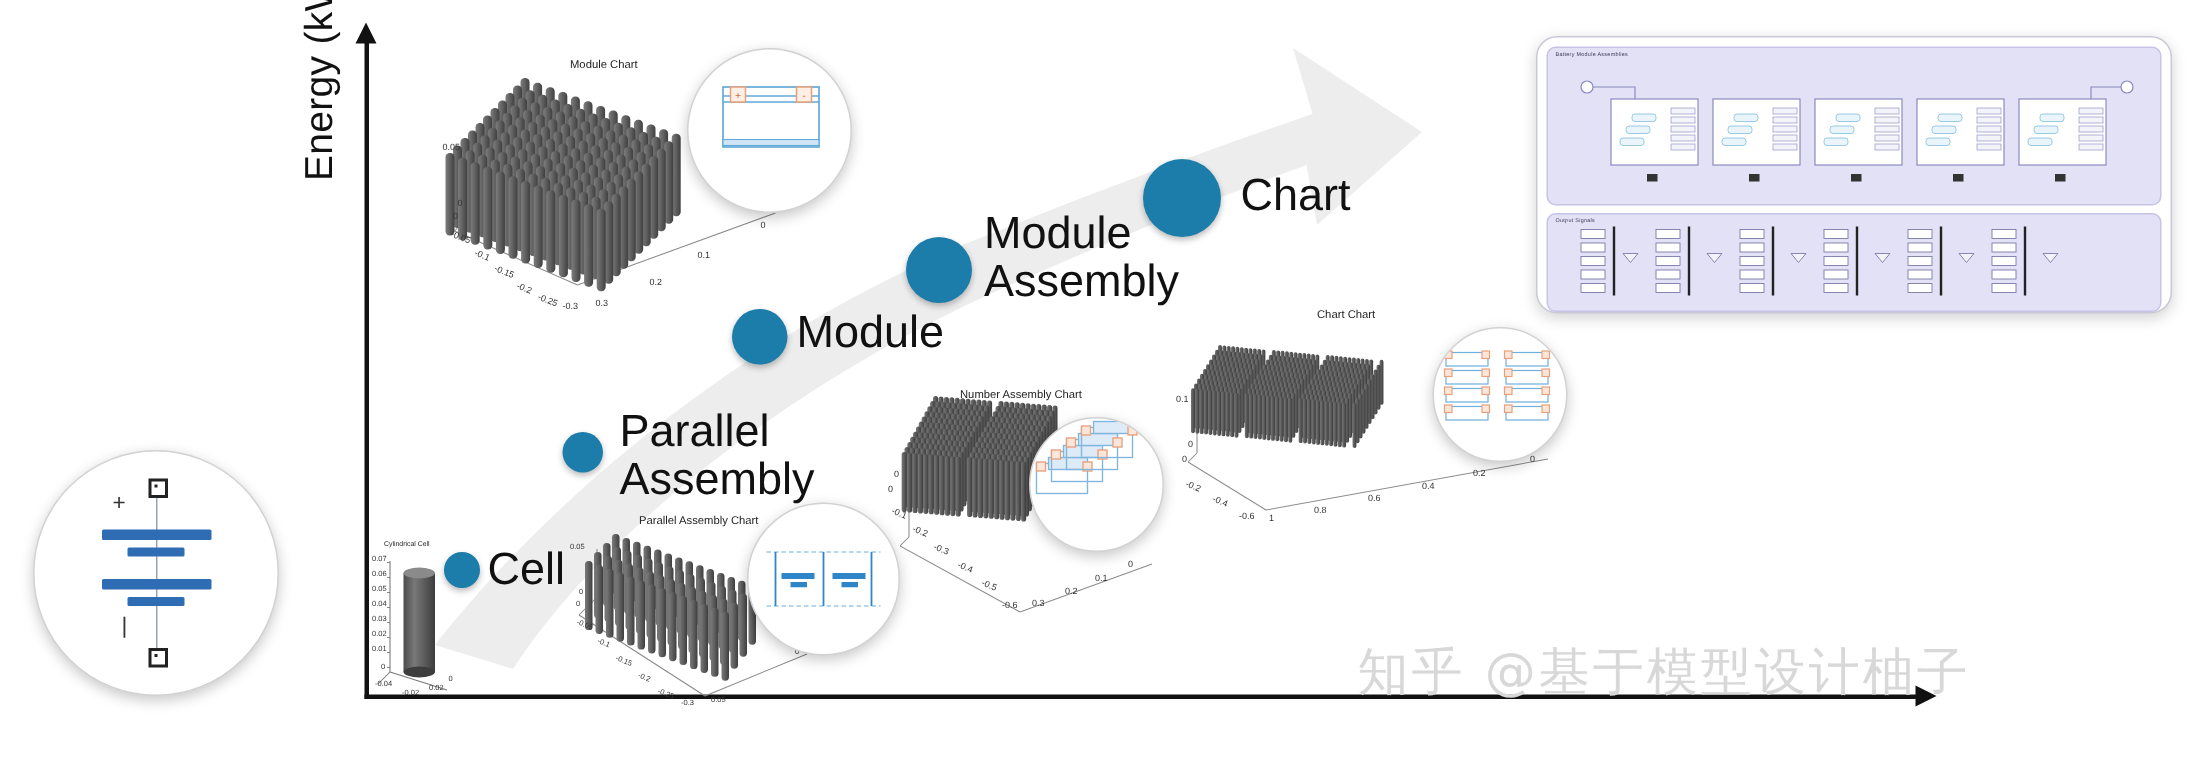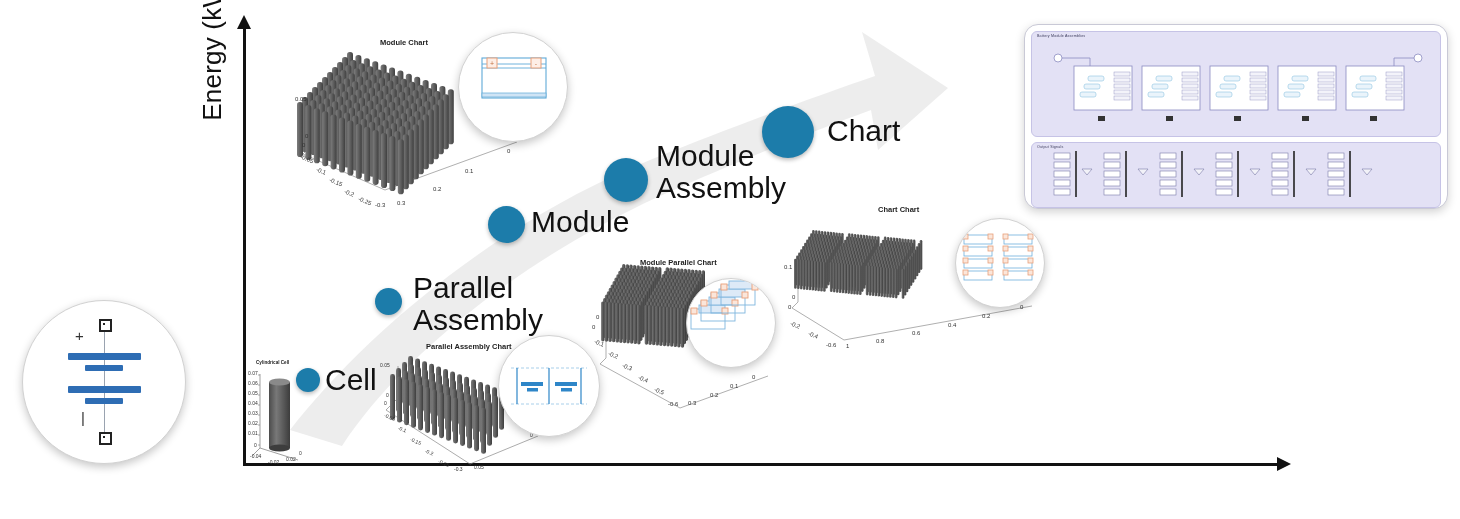--- a/index.html
+++ b/index.html
@@ -28,21 +28,21 @@
   .dot{position:absolute;border-radius:50%;background:#1C7CAA;
        box-shadow:0 2px 4px rgba(0,0,0,.28);}
   .stage-label{position:absolute;font-size:30px;line-height:1.05;color:#111;white-space:pre-line;}
 
   
   .mag{position:absolute;border-radius:50%;background:#fff;border:1px solid #d2d2d2;
        box-shadow:0 3px 9px rgba(0,0,0,.22);overflow:hidden;}
 
   
   .chart{position:absolute;}
-  .chart-title{position:absolute;font-size:7.5px;font-weight:bold;color:#222;white-space:nowrap;}
+  .chart-title{position:absolute;font-size:7.5px;font-weight:normal;color:#222;white-space:nowrap;}
   .tick{position:absolute;font-size:6px;color:#333;white-space:nowrap;}
   .tick.sm{font-size:5px;}
 
   
   .packpanel{position:absolute;left:1024px;top:24px;width:424px;height:185px;
       background:#ffffff;border:1px solid #c9c9d6;border-radius:14px;
       box-shadow:0 3px 10px rgba(0,0,0,.18);padding:6px;box-sizing:border-box;}
   .panel-band{background:#e3e1f5;border:1px solid #c6c3e6;border-radius:6px;position:relative;}
   .band-title{position:absolute;left:5px;top:2px;font-size:3.6px;color:#3a3a5a;letter-spacing:.2px;}
 
@@ -499,21 +499,21 @@
       <line x1="50" y1="32" x2="50" y2="68" stroke="#2e86c8" stroke-width="1.2"></line>
       <line x1="82" y1="32" x2="82" y2="68" stroke="#2e86c8" stroke-width="1.2"></line>
       <rect x="22" y="46" width="22" height="4" fill="#2e86c8"></rect>
       <rect x="28" y="52" width="11" height="3.5" fill="#2e86c8"></rect>
       <rect x="56" y="46" width="22" height="4" fill="#2e86c8"></rect>
       <rect x="62" y="52" width="11" height="3.5" fill="#2e86c8"></rect>
     </svg>
   </div>
 
   <div class="chart" style="left:600px;top:258px;width:190px;height:170px;">
-    <div class="chart-title" style="left:40px;top:0;">Module Parallel Chart</div>
+    <div class="chart-title" style="left:40px;top:0;">Number Assembly Chart</div>
     <svg width="190" height="170" viewBox="0 0 190 170">
       <defs>
         <linearGradient id="bg3" x1="0" x2="1">
           <stop offset="0" stop-color="#787878"></stop>
             <stop offset=".55" stop-color="#585858"></stop>
             <stop offset="1" stop-color="#3d3d3d"></stop>
         </linearGradient>
       </defs>
       <line x1="6" y1="64" x2="6" y2="100" stroke="#8c8c8c" stroke-width=".7"></line>
       <line x1="6" y1="100" x2="0" y2="106" stroke="#8c8c8c" stroke-width=".7"></line>
@@ -1433,14 +1433,15 @@
             <path d="M162,26 h10 l-5,6 z"></path>
               <path d="M218,26 h10 l-5,6 z"></path>
             <path d="M274,26 h10 l-5,6 z"></path>
               <path d="M330,26 h10 l-5,6 z"></path>
           </g>
         </g>
       </svg>
     </div>
   </div>
 
+  <div class="wm">知乎 @基于模型设计柚子</div>
 
 </div>
 
 </body></html>

